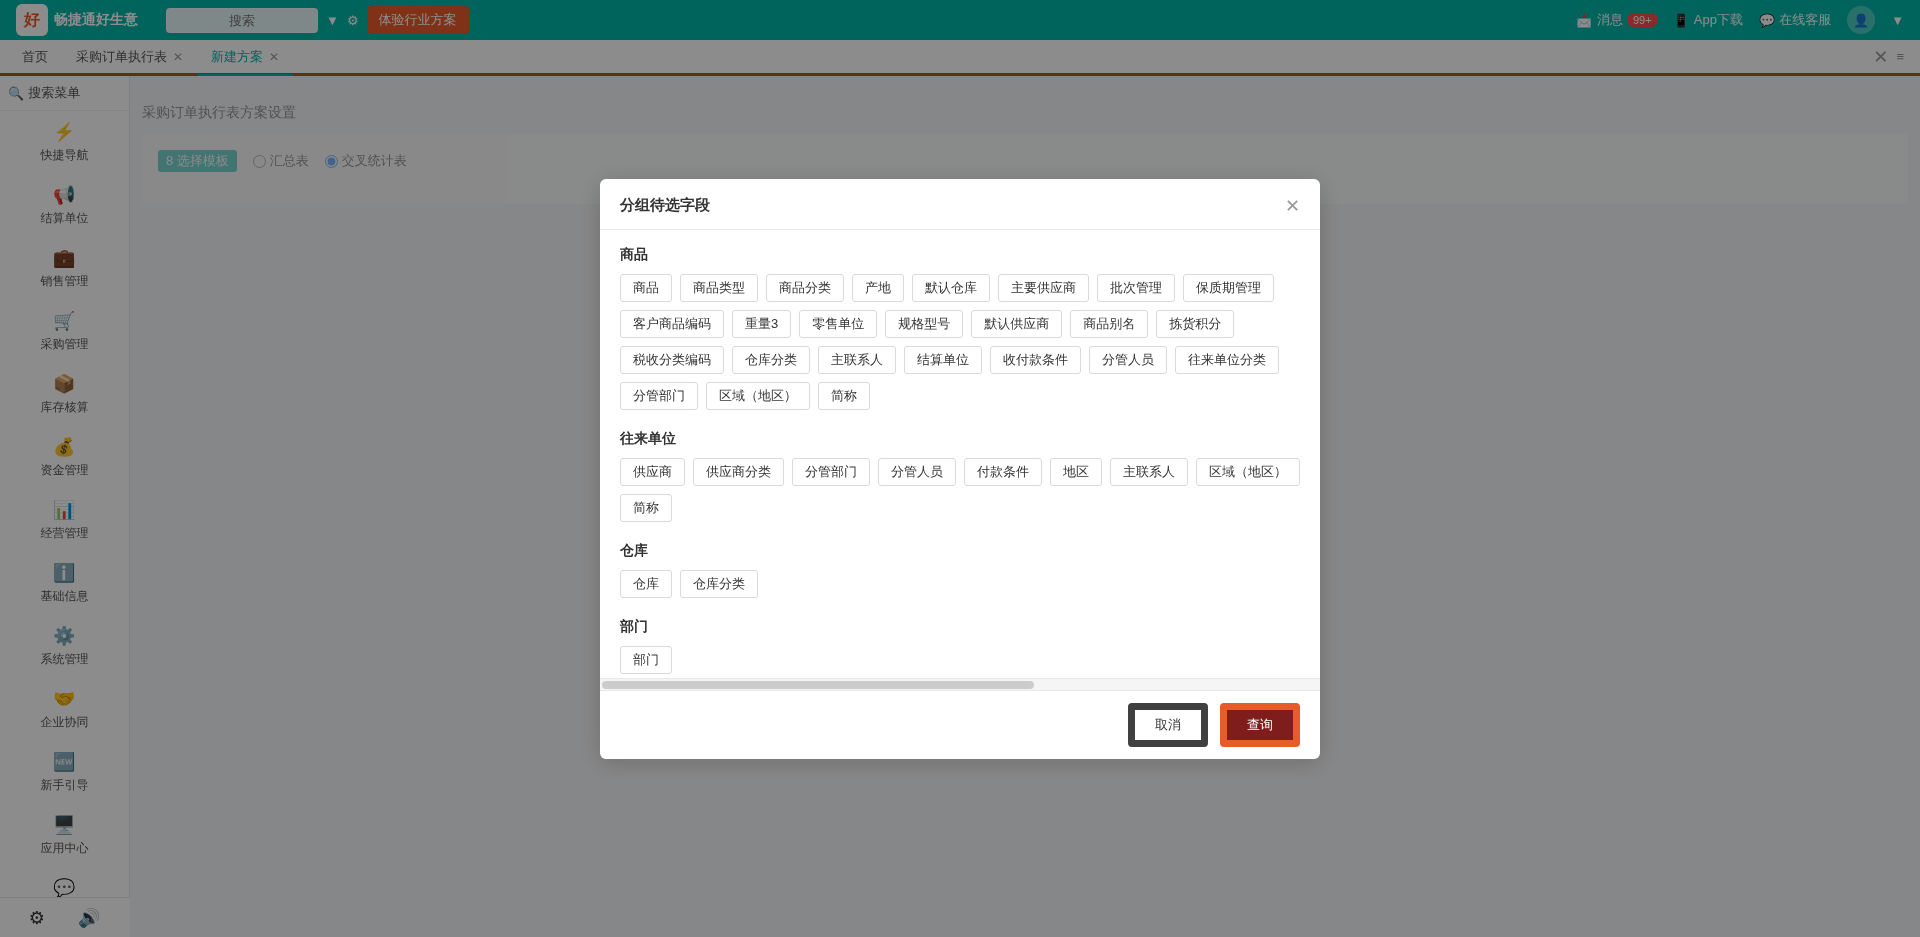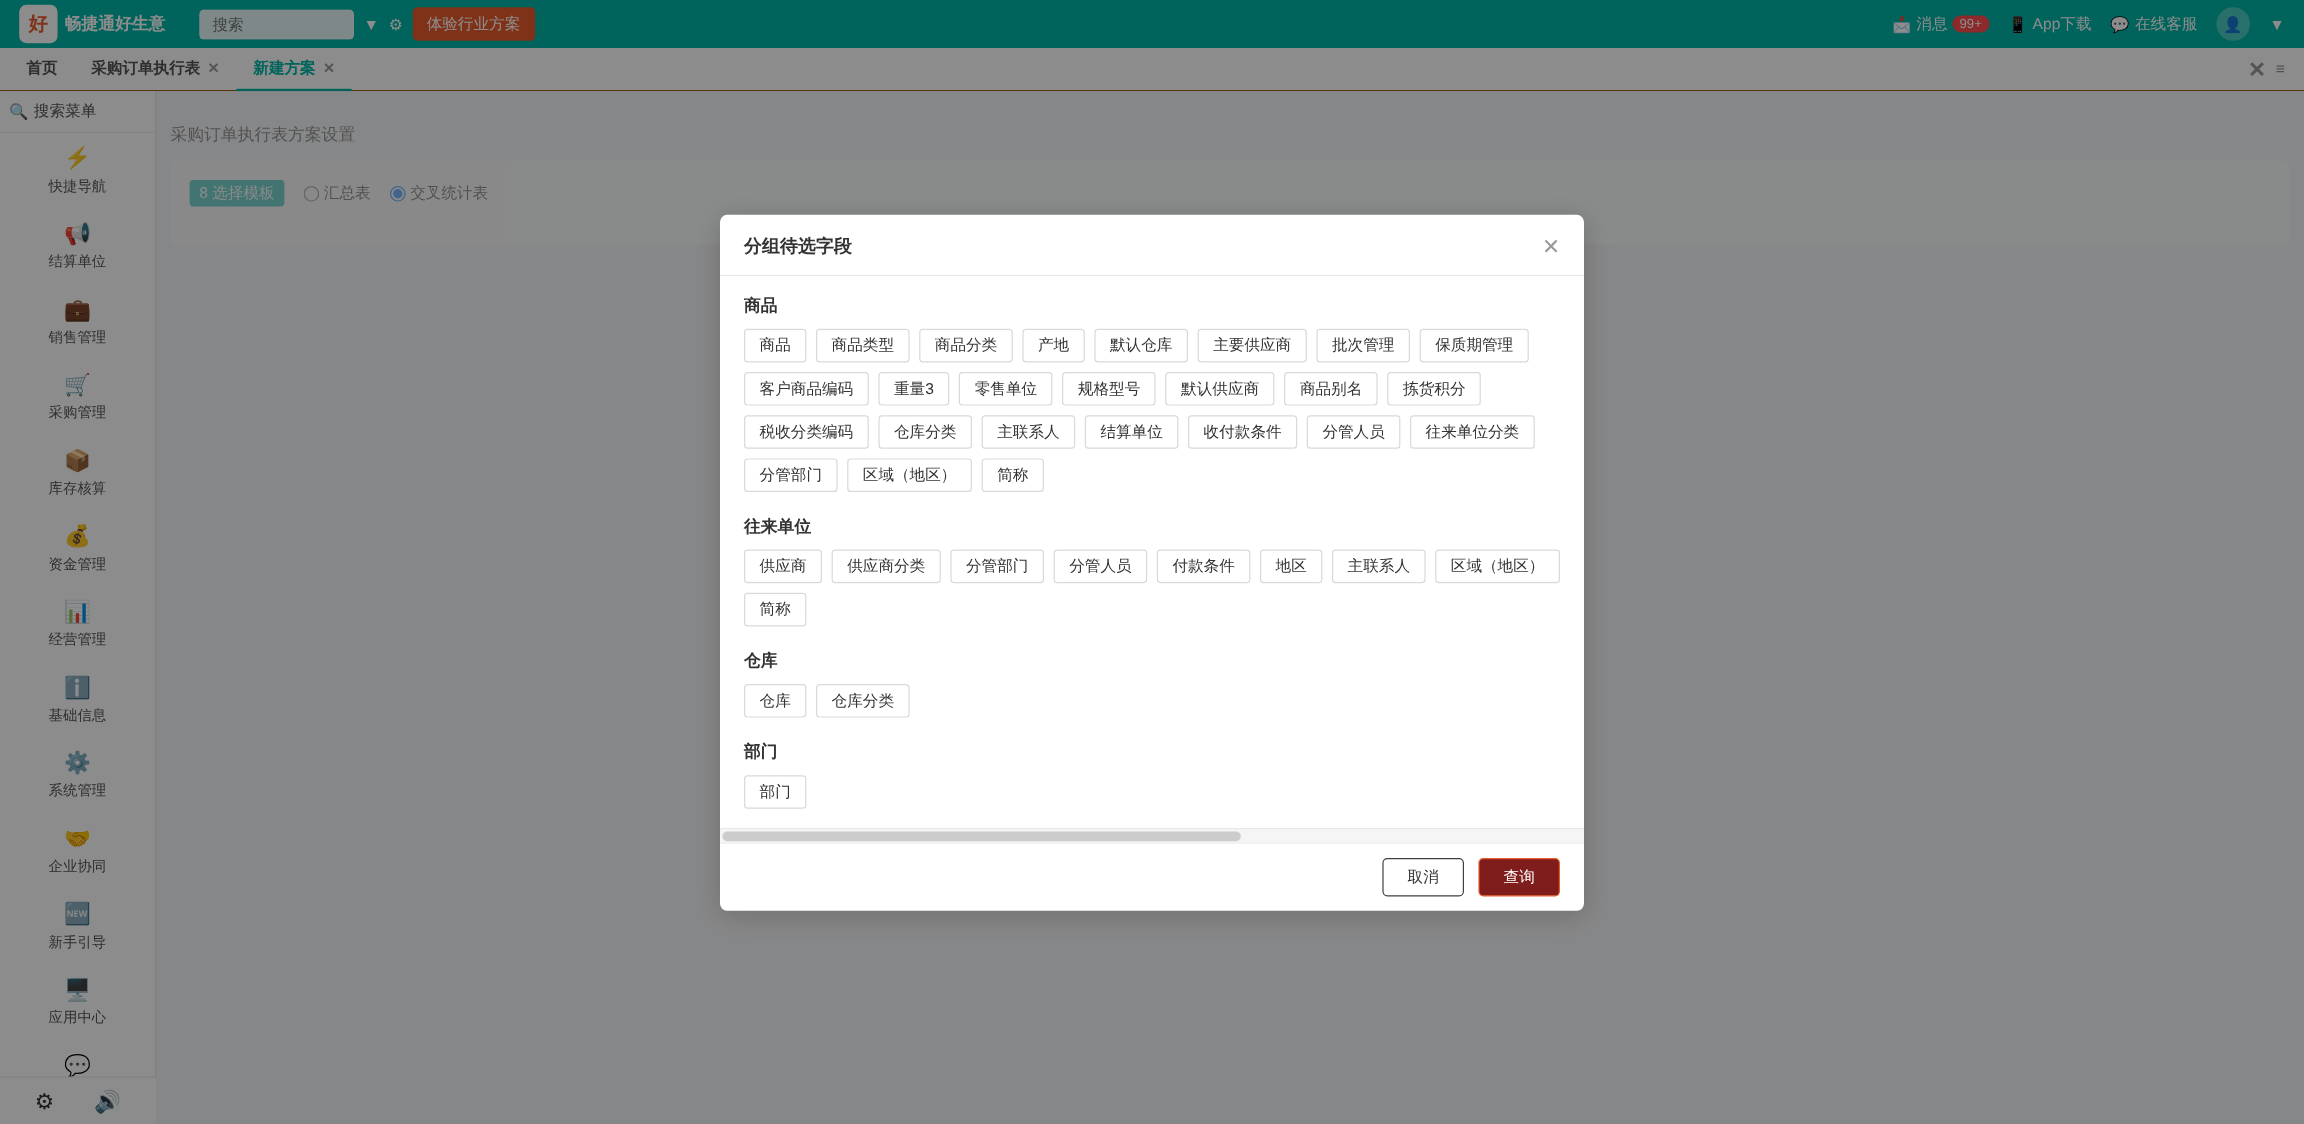--- a/index.html
+++ b/index.html
@@ -31,24 +31,23 @@
     }
     .top-nav-right .badge {
       background: #ff4d4f; color: white;
       border-radius: 10px; padding: 1px 6px; font-size: 11px;
     }
 
     
     .tab-bar {
       height: 36px;
       background: #fff;
-      border-bottom: 1px solid #a16207;
+      border-bottom: 3px solid #a16207;
       display: flex;
       padding: 0 8px;
-      font-weight: bold;
     }
     .tab-item {
       height: 36px;
       padding: 0 14px;
       display: flex; align-items: center; gap: 6px;
       cursor: pointer;
       font-size: 13px;
       color: #555;
       border-bottom: 2px solid transparent;
     }
@@ -193,37 +192,38 @@
       background: #ccc;
       border-radius: 4px;
     }
 
     
     .btn {
       padding: 6px 20px;
       border-radius: 4px;
       font-size: 13px;
       cursor: pointer;
-      border: 1px solid #404040;
+      border: 7px solid #404040;
       background: #fff;
       color: #333;
     }
     .btn-primary {
       background: #7f1d1d;
       border-color: #e85c2c;
       color: #fff;
     }
     .search-input-box {
       background: rgba(255,255,255,0.2);
       border: 1px solid rgba(255,255,255,0.4);
       border-radius: 4px;
       padding: 4px 10px;
       color: white;
       font-size: 13px;
-      width: 129px;
+      width: 152px;
+      text-align: center;
     }
 
     
     .bottom-toolbar {
       position: fixed;
       bottom: 0; left: 0;
       width: 130px;
       height: 40px;
       background: #fff;
       border-top: 1px solid #e8e8e8;

